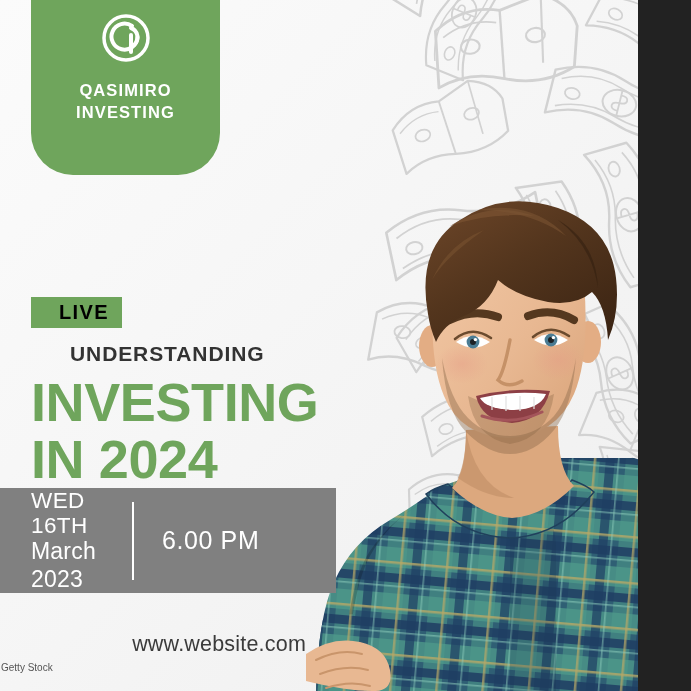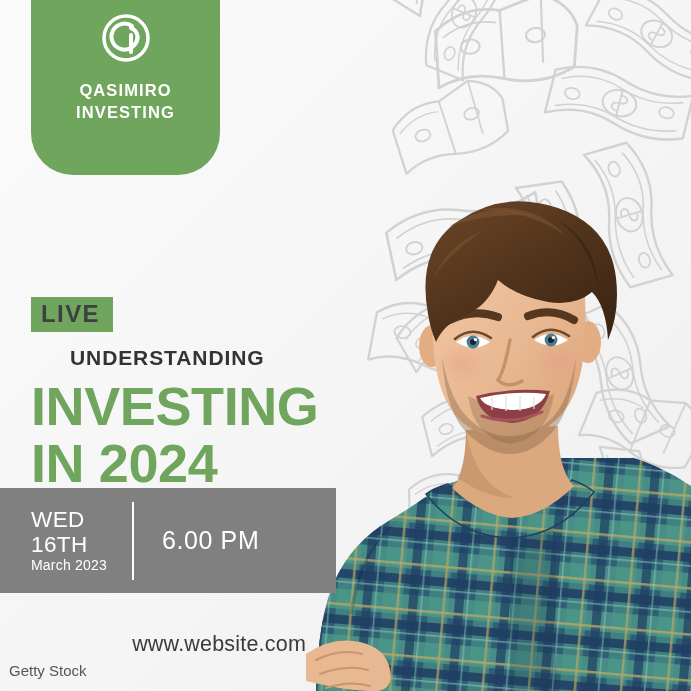--- a/index.html
+++ b/index.html
@@ -1,21 +1,21 @@
 <!DOCTYPE html>
 <html><head>
 <meta charset="utf-8">
 <style>
   * { margin:0; padding:0; box-sizing:border-box; }
   html,body { background:#222; }
   body { font-family:"Liberation Sans", sans-serif; }
 
   .poster{
     position:relative;
-    width:691px; height:691px;
+    width:638px; height:691px;
     overflow:hidden;
     background:linear-gradient(135deg,#fbfbfb 0%,#f6f6f6 45%,#efefef 100%);
   }
 
   
   .money-bg{
     position:absolute; inset:0;
     pointer-events:none;
   }
   .money-bg svg{ position:absolute; }
@@ -51,25 +51,25 @@
   .person svg{ display:block; width:100%; height:100%; }
 
   
   .headline{
     position:absolute; left:31px; top:297px;
     z-index:7;
   }
   .live-badge{
     display:inline-block;
     background:#6fa55c;
-    color:#404040;
-    font-size:24px;
+    color:#000000;
+    font-size:20px;
     font-weight:bold;
     letter-spacing:1.4px;
-    padding:5px 13px 6px 10px;
+    padding:5px 13px 6px 28px;
     line-height:1;
   }
   .sub-head{
     margin-top:15px;
     color:#333333;
     font-size:21px;
     font-weight:bold;
     letter-spacing:0.9px;
     line-height:1;
     margin-left:39px;
@@ -95,21 +95,21 @@
   }
   .info-date{
     padding-left:31px;
     width:132px;
     color:#ffffff;
   }
   .info-date .d1{
     font-size:22.5px; font-weight:normal; letter-spacing:0.4px; line-height:1.12;
   }
   .info-date .d2{
-    font-size:14px; font-weight:normal; letter-spacing:0.2px; line-height:1.2;
+    font-size:23px; font-weight:normal; letter-spacing:0.2px; line-height:1.2;
   }
   .info-divider{
     width:2px; height:78px;
     background:#ffffff;
     margin-left:0px;
   }
   .info-time{
     color:#ffffff;
     font-size:25px;
     letter-spacing:0.6px;
@@ -122,23 +122,23 @@
     left:0; top:632px;
     width:306px;
     text-align:right;
     color:#3b3b3b;
     font-size:21.5px;
     letter-spacing:0.2px;
     z-index:7;
   }
   .watermark{
     position:absolute;
-    left:9px; top:662px;
+    left:1px; top:662px;
     color:#555555;
-    font-size:15px;
+    font-size:10px;
     z-index:8;
   }
 </style>
 </head>
 <body>
 
 <div class="poster">
 
   <div class="money-bg">
     <svg width="691" height="691" viewBox="0 0 691 691" aria-hidden="true">

